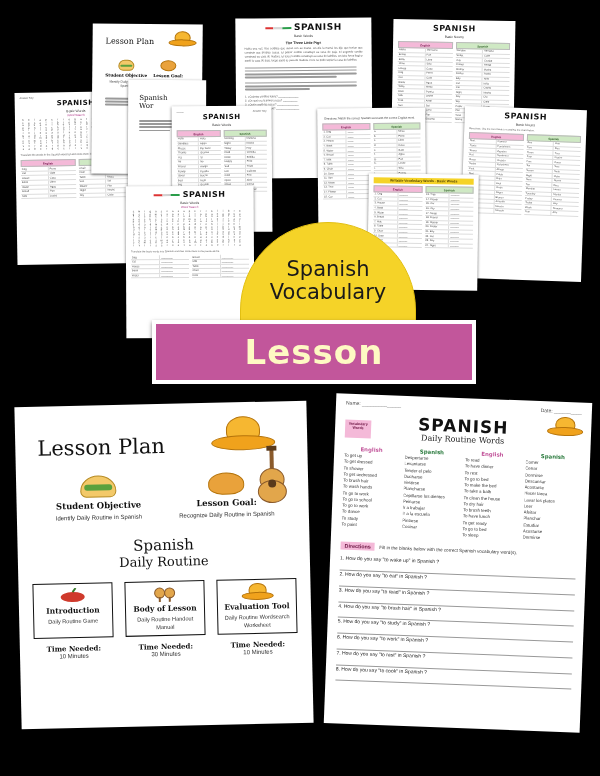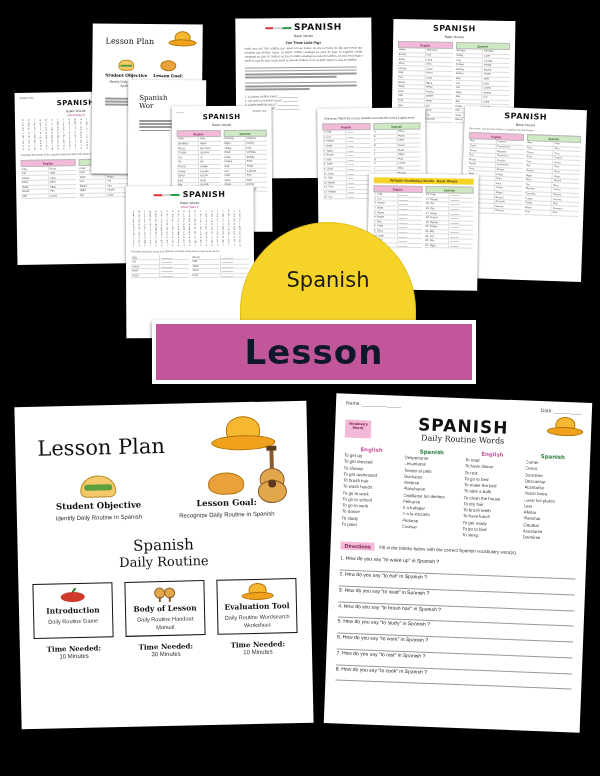--- a/index.html
+++ b/index.html
@@ -66,21 +66,21 @@
   #title-badge .t1{font-family:"DejaVu Sans",sans-serif;font-size:21px;color:#1a1a1a;line-height:1.1;}
   #title-badge .t2{font-family:"DejaVu Sans",sans-serif;font-size:21px;color:#1a1a1a;line-height:1.1;}
 
   #lesson-banner{
     position:absolute;left:152px;top:320px;width:316px;height:56px;
     background:#c2569b;border:4px solid #fff;z-index:50;
     display:flex;align-items:center;justify-content:center;
     box-shadow:0 2px 4px rgba(0,0,0,.5);
   }
   #lesson-banner span{
-    font-family:"DejaVu Sans",sans-serif;font-weight:bold;font-size:34px;color:#0f172a;
+    font-family:"DejaVu Sans",sans-serif;font-weight:bold;font-size:34px;color:#fef9c3;
     letter-spacing:1px;
   }
 
   
   #lesson-plan-big{
     position:absolute;left:18px;top:404px;width:292px;height:322px;background:#fff;
     transform:rotate(-1.3deg);box-shadow:0 2px 5px rgba(0,0,0,.55);z-index:20;
   }
   #lesson-plan-big .lp-title{
     font-family:"DejaVu Serif",serif;font-size:21px;color:#111;margin:30px 0 0 22px;
@@ -1493,20 +1493,21 @@
               <span>24. Night</span>
               <span>______</span>
             </div>
         </div>
       </div>
     </div>
   </div>
 
   <div id="title-badge">
     <div class="t1">Spanish</div>
+    <div class="t2">Vocabulary</div>
   </div>
 
   <div id="lesson-banner">
     <span>Lesson</span>
   </div>
 
   <div id="lesson-plan-big">
     <div class="sombrero" style="right:34px;top:14px;width:62px;height:34px;">
       <div class="crown"></div>
         <div class="brim"></div>

